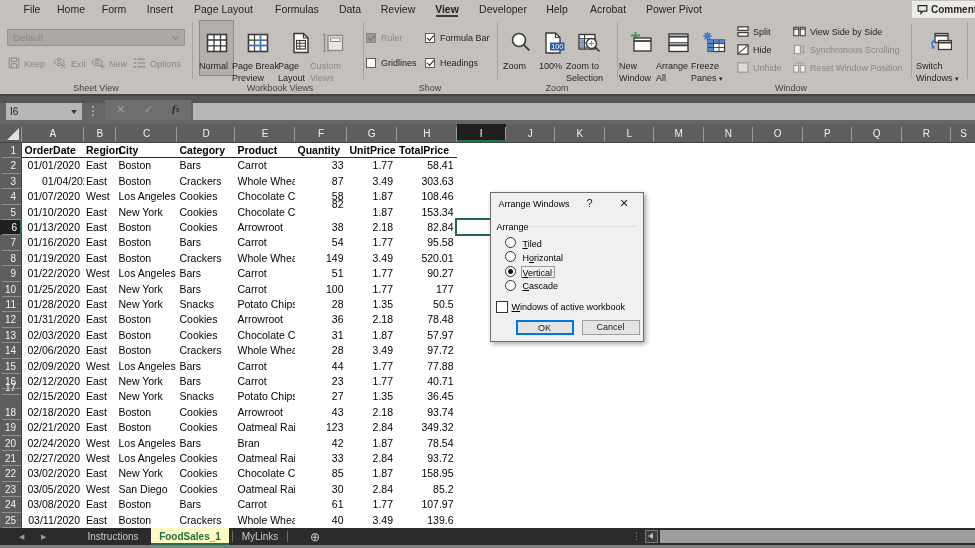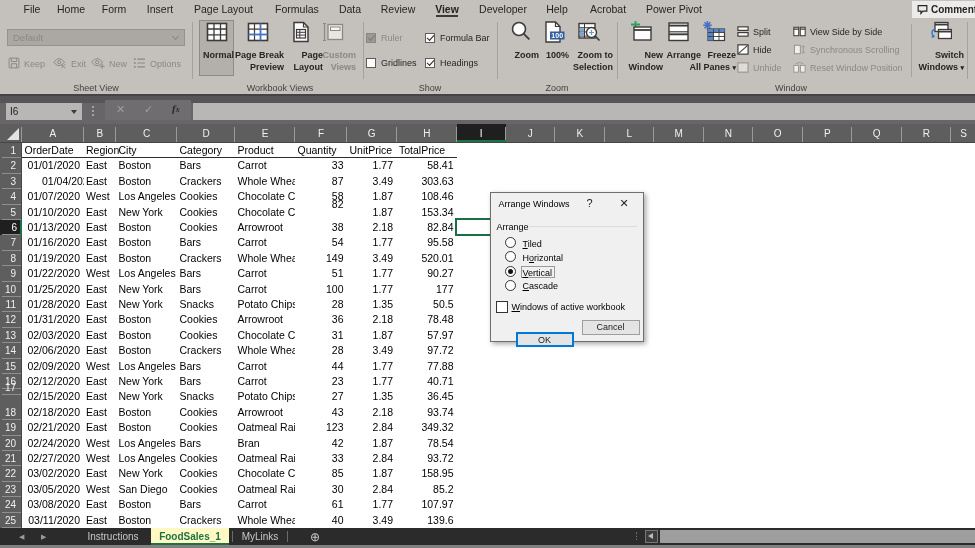--- a/index.html
+++ b/index.html
@@ -9,21 +9,21 @@
 .rtab { position:absolute; top:0; height:18px; line-height:19px; font-size:10.5px; color:#262522; text-align:center; white-space:nowrap; }
 .rtab.active { font-weight:bold; }
 .rtab.active:after { content:""; position:absolute; left:3px; right:3px; bottom:1px; height:2px; background:#3b3a39; }
 #commentsbtn { position:absolute; right:0; top:1px; width:63px; height:17px; background:#edebe9; font-size:10px; font-weight:bold; color:#252423; line-height:17px; padding-left:19px; overflow:hidden; }
 #commentsbtn svg { position:absolute; left:5px; top:3px; }
 #ribbon { position:absolute; left:0; top:18px; width:975px; height:78px; background:#c4c0bc; }
 #ribbonedge { position:absolute; left:0; top:93.5px; width:975px; height:2.5px; background:#454345; }
 .gsep { position:absolute; top:4px; height:57px; width:1px; background:#a5a19d; }
 .glabel { position:absolute; top:65px; height:11px; font-size:9px; color:#44423f; text-align:center; }
 .grayt { color:#8b8885 !important; }
-.bigbtn { position:absolute; top:3px; text-align:right; font-size:9px; color:#262522; line-height:12px;font-weight:bold; }
+.bigbtn { position:absolute; top:14px; text-align:left; font-size:9px; color:#262522; line-height:12px; }
 .bigbtn svg { display:block; margin:0 auto 6px; }
 .smallbtn { position:absolute; height:13px; font-size:9px; line-height:13px; color:#262522; white-space:nowrap; }
 .smallbtn svg { vertical-align:-2px; margin-right:4px; }
 .cbrow { position:absolute; font-size:9px; color:#262522; height:12px; line-height:12px; white-space:nowrap; }
 .cb { display:inline-block; width:10px; height:10px; background:#fdfdfd; border:1px solid #5f5d5b; vertical-align:-2px; margin-right:5px; position:relative; }
 .cb.checked:after { content:""; position:absolute; left:1px; top:1px; width:6px; height:3px; border-left:1.5px solid #262522; border-bottom:1.5px solid #262522; transform:rotate(-48deg); }
 .cb.graychk { background:#9d9995; border-color:#8a8783; }
 .cb.graychk:after { border-color:#7a7774; }
 #defbox { position:absolute; left:7px; top:11px; width:178px; height:17px; background:#aba7a3; border:1px solid #96938f; font-size:9.5px; color:#8b8885; line-height:15px; padding-left:5px; }
 #defbox .dd { position:absolute; right:6px; top:4px; width:5px; height:5px; border-right:1.2px solid #8b8885; border-bottom:1.2px solid #8b8885; transform:rotate(45deg); }
@@ -41,36 +41,36 @@
 .ch.sel { background:#1f1f1f; border-bottom:2.5px solid #1a7544; color:#fff; height:18.5px; }
 #corner { position:absolute; left:0; top:0; width:22px; height:18.5px; }
 #corner:before { content:""; position:absolute; right:0; top:3px; bottom:0; width:1px; background:#9a9a9a; }
 #corner:after { content:""; position:absolute; right:3.5px; bottom:2.5px; width:0; height:0; border-left:12px solid transparent; border-bottom:12px solid #e2e2e2; }
 #rowhead { position:absolute; left:0; top:143px; width:22px; height:385px; background:#5e5e5e; border-right:1px solid #454545; }
 .rh { position:absolute; left:0; width:21px; height:15.4px; line-height:15.5px; color:#f0f0f0; font-size:10px; text-align:right; padding-right:5px; }
 .rh:after { content:""; position:absolute; left:2px; right:0; bottom:0; height:1px; background:#8f8f8f; }
 .rh.sel { background:#1f1f1f; border-right:2.5px solid #1a7544; color:#fff; padding-right:3px; width:22px; }
 #grid { position:absolute; left:22px; top:143px; width:953px; height:385px; background:#fff; overflow:hidden; }
 .cell { position:absolute; font-size:10.5px; color:#000; white-space:nowrap; overflow:hidden; height:15.4px; line-height:15.6px; padding:0 3px 0 2.5px; }
-.cell.hdr { font-weight:normal; border-bottom:1.5px solid #2b2b2b; }
+.cell.hdr { font-weight:bold; border-bottom:1.5px solid #2b2b2b; }
 .cell.r { text-align:right; padding-right:3.5px; }
 #selcell { position:absolute; left:455px; top:217.5px; width:50px; height:18.5px; border:2px solid #1a6e43; }
 #dlg { position:absolute; left:489.5px; top:191.5px; width:154px; height:150px; background:#f0f0f0; border:1px solid #6e6e6e; box-shadow:2px 2px 5px rgba(0,0,0,0.35); font-size:9px; color:#000; }
 #dlg .title { position:absolute; left:8px; top:6px; font-size:9px; }
 #dlg .qm { position:absolute; left:96px; top:4px; font-size:11px; color:#222; }
 #dlg .xbtn { position:absolute; left:129px; top:4px; font-size:11px; color:#222; }
 #dlg .grp { position:absolute; left:6px; top:29px; }
 #dlg .grpline { position:absolute; left:38px; right:6px; top:33px; height:1px; background:#dcdcdc; }
 .radio { position:absolute; left:14.5px; width:11px; height:11px; border:1px solid #333; border-radius:50%; background:#fff; }
 .radio.on:after { content:""; position:absolute; left:2px; top:2px; width:5px; height:5px; border-radius:50%; background:#111; }
 .rlabel { position:absolute; left:32px; height:12px; line-height:12px; }
 #dchk { position:absolute; left:5px; top:108px; width:12px; height:12px; border:1px solid #333; background:#fff; }
 #dchklbl { position:absolute; left:21px; top:109px; white-space:nowrap; }
 .dbtn { position:absolute; top:127px; width:58px; height:15.5px; font-size:9px; text-align:center; line-height:13px; background:#e4e4e4; color:#1a1a1a; }
-#okbtn { left:25px; border:2px solid #0078d7;margin-top:12px; }
+#okbtn { left:25px; border:2px solid #0078d7; }
 #cancelbtn { left:91px; border:1px solid #9e9e9e; }
 #tabbar { position:absolute; left:0; top:528px; width:975px; height:20px; background:#2b2b2b; color:#c9c9c9; font-size:10px; }
 #tabbar .nav { position:absolute; top:5px; color:#9a9a9a; font-size:7px; }
 .stab { position:absolute; top:0; height:17px; line-height:17px; text-align:center; }
 .stab.active { background:#fef9c3; color:#1e7145; font-weight:bold; border-bottom:2px solid #1e7145; }
 .tsep { position:absolute; top:3px; height:11px; width:1px; background:#6a6a6a; }
 #plusbtn { position:absolute; left:310px; top:0px; font-size:12px; color:#c9c9c9; line-height:18px; }
 #hsbtn { position:absolute; left:645px; top:530px; width:13px; height:13px; background:#3d3d3d; border:1px solid #777; }
 #hsbtn:after { content:""; position:absolute; left:2px; top:2px; border-right:5px solid #bbb; border-top:3.5px solid transparent; border-bottom:3.5px solid transparent; }
 #hthumb { position:absolute; left:660px; top:530px; width:315px; height:13px; background:#9e9e9e; }

